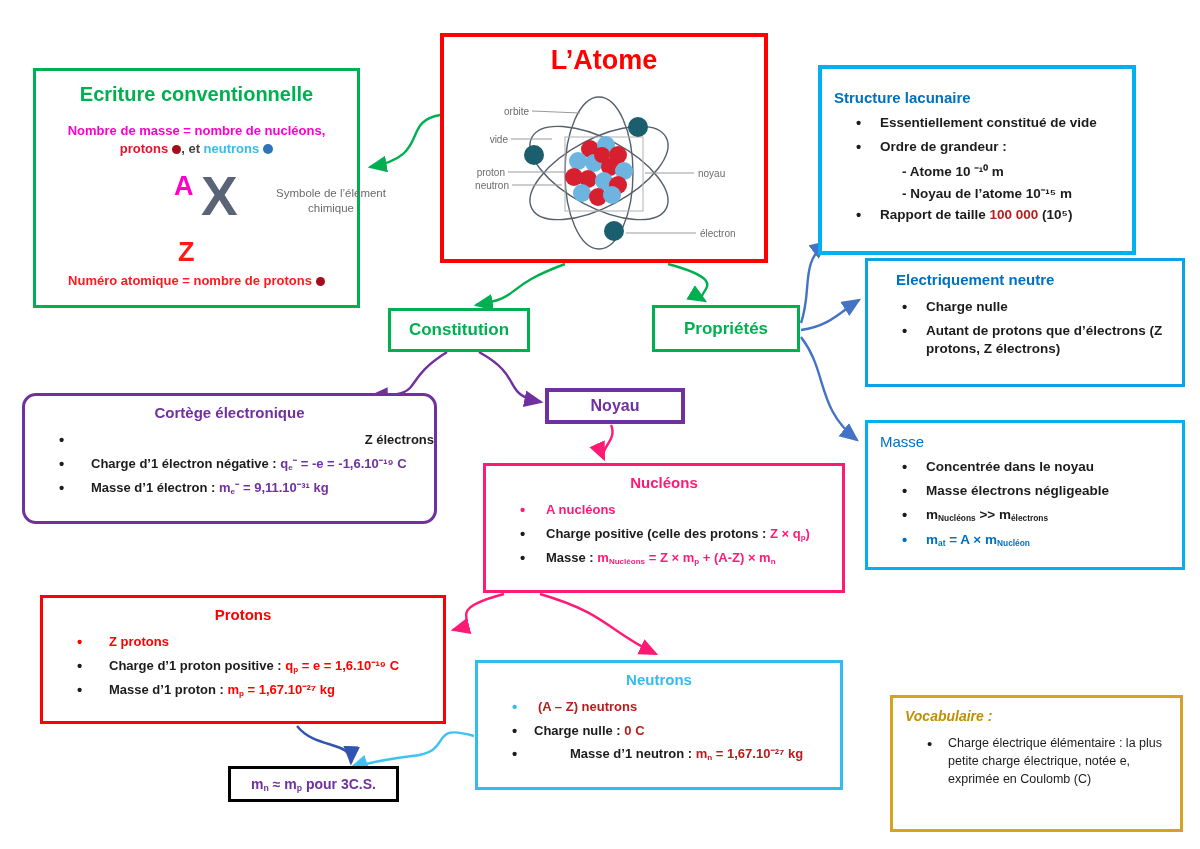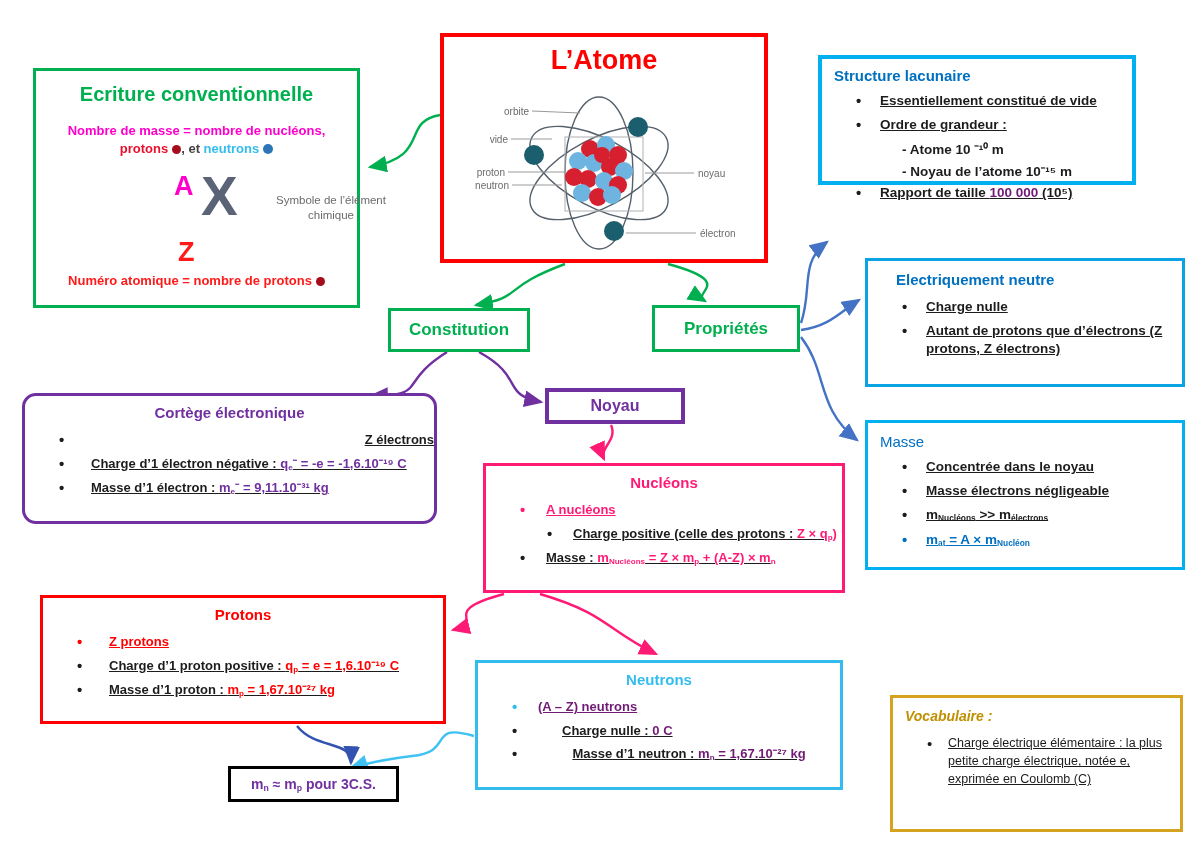--- a/index.html
+++ b/index.html
@@ -1,32 +1,32 @@
 <!DOCTYPE html>
 <html><head>
 <meta charset="utf-8">
 <style>
   html,body{margin:0;padding:0;background:#fff;}
   .canvas{position:relative;width:1200px;height:849px;background:#fff;
           font-family:"Liberation Sans",sans-serif;overflow:hidden;}
   .box{position:absolute;background:#fff;border-style:solid;box-sizing:border-box;}
   .btitle{font-weight:bold;text-align:center;}
   .row{position:relative;padding-left:58px;margin-bottom:6px;font-weight:bold;
-       font-size:13.5px;color:#1c1c1c;line-height:1.35;text-decoration:underline;}
+       font-size:13.5px;color:#1c1c1c;line-height:1.35;}
   .row::before{content:"•";position:absolute;left:34px;top:-1px;font-size:15px;color:#1c1c1c;}
   .row.blt-red::before{color:#ff0000;}
   .row.blt-pink::before{color:#ff1a75;}
   .row.blt-cyan::before{color:#33bdee;}
   .row.blt-blue::before{color:#0070c0;}
   .subrow{padding-left:80px;font-weight:bold;font-size:13.5px;color:#1c1c1c;margin-bottom:4px;}
   .sb{font-size:0.62em;vertical-align:-0.22em;font-weight:inherit;}
   .c-red{color:#ff0000;}
   .c-purple{color:#7030a0;}
   .c-pink{color:#ff1a75;}
-  .c-cyan{color:#701a75;}
+  .c-cyan{color:#b91c1c;}
   .c-blue{color:#0070c0;}
   .dot{display:inline-block;width:9px;height:9px;border-radius:50%;margin-left:4px;vertical-align:-1px;}
   .arrows{position:absolute;left:0;top:0;pointer-events:none;}
   .abs{position:absolute;}
   .nodelabel{width:100%;height:100%;display:flex;align-items:center;justify-content:center;
              font-weight:bold;font-size:17px;}
 </style>
 </head>
 <body>
 
@@ -129,28 +129,28 @@
   </div>
 
   <div class="box" style="left:33px;top:68px;width:327px;height:240px;border-width:3px;border-color:#00b050;">
     <div class="btitle abs" style="left:0;top:12px;width:100%;font-size:20px;color:#00b050;">Ecriture conventionnelle</div>
     <div class="abs" style="left:0;top:52px;width:100%;text-align:center;font-size:13px;font-weight:bold;color:#ff00cc;">Nombre de masse = nombre de nucléons,</div>
     <div class="abs" style="left:0;top:70px;width:100%;text-align:center;font-size:13px;font-weight:bold;">
       <span style="color:#e8112d;">protons</span><span class="dot" style="background:#a50d1d;"></span><span style="color:#444;">, et </span><span style="color:#33bdee;">neutrons</span><span class="dot" style="background:#2e75b6;width:10px;height:10px;"></span>
     </div>
     <div class="abs" style="left:138px;top:100px;font-size:27px;font-weight:bold;color:#ff00cc;">A</div>
     <div class="abs" style="left:165px;top:98px;font-size:55px;font-weight:900;color:#5b6377;line-height:1;">X</div>
-    <div class="abs" style="left:235px;top:122px;width:120px;text-align:center;font-size:11.5px;color:#6b6b6b;line-height:1.3;">Symbole de l’élément chimique</div>
+    <div class="abs" style="left:235px;top:115px;width:120px;text-align:center;font-size:11.5px;color:#6b6b6b;line-height:1.3;">Symbole de l’élément chimique</div>
     <div class="abs" style="left:142px;top:166px;font-size:27px;font-weight:bold;color:#ff1a1a;">Z</div>
     <div class="abs" style="left:0;top:202px;width:100%;text-align:center;font-size:13px;font-weight:bold;color:#ff1a1a;">
       <span>Numéro atomique = nombre de protons</span><span class="dot" style="background:#a50d1d;"></span>
     </div>
   </div>
 
-  <div class="box" style="left:818px;top:55px;width:318px;height:130px;border-width:4px;border-color:#00b0f0;padding-top:8px;">
+  <div class="box" style="left:818px;top:65px;width:318px;height:190px;border-width:4px;border-color:#00b0f0;padding-top:20px;">
     <div style="font-size:15px;font-weight:bold;color:#0070c0;padding-left:12px;margin-bottom:8px;">Structure lacunaire</div>
     <div class="row"><span>Essentiellement constitué de vide</span></div>
     <div class="row"><span>Ordre de grandeur :</span></div>
     <div class="subrow">- Atome 10 ⁻¹⁰ m</div>
     <div class="subrow">- Noyau de l’atome 10⁻¹⁵ m</div>
     <div class="row"><span>Rapport de taille </span><span class="c-cyan">100 000</span><span> (10⁵)</span></div>
   </div>
 
   <div class="box" style="left:865px;top:258px;width:320px;height:129px;border-width:3px;border-color:#0ba3e3;padding-top:10px;">
     <div style="font-size:15px;font-weight:bold;color:#0070c0;padding-left:28px;margin-bottom:10px;">Electriquement neutre</div>
@@ -181,36 +181,36 @@
   <div class="box" style="left:22px;top:393px;width:415px;height:131px;border-width:3px;border-color:#7030a0;padding-top:8px;border-radius:14px;">
     <div class="btitle" style="font-size:15px;color:#7030a0;margin-bottom:10px;">Cortège électronique</div>
     <div class="row" style="padding-left:66px;font-size:13px;text-align:right;"><span>Z électrons</span></div>
     <div class="row" style="padding-left:66px;font-size:13px;white-space:nowrap;"><span>Charge d’1 électron négative : </span><span class="c-purple"><span>q</span><sub class="sb">e</sub><span>⁻ = -e = -1,6.10⁻¹⁹ C</span></span></div>
     <div class="row" style="padding-left:66px;font-size:13px;"><span>Masse d’1 électron : </span><span class="c-purple"><span>m</span><sub class="sb">e</sub><span>⁻ = 9,11.10⁻³¹ kg</span></span></div>
   </div>
 
   <div class="box" style="left:483px;top:463px;width:362px;height:130px;border-width:3px;border-color:#ff1a75;padding-top:8px;">
     <div class="btitle" style="font-size:15px;color:#ff1a75;margin-bottom:10px;">Nucléons</div>
     <div class="row blt-pink c-pink" style="padding-left:60px;font-size:13px;"><span>A nucléons</span></div>
-    <div class="row" style="padding-left:60px;font-size:13px;white-space:nowrap;margin-left:27px;"><span>Charge positive (celle des protons : </span><span class="c-pink"><span>Z × q</span><sub class="sb">p</sub><span>)</span></span></div>
+    <div class="row" style="padding-left:60px;font-size:13px;white-space:nowrap;"><span>Charge positive (celle des protons : </span><span class="c-pink"><span>Z × q</span><sub class="sb">p</sub><span>)</span></span></div>
     <div class="row" style="padding-left:60px;font-size:13px;white-space:nowrap;"><span>Masse : </span><span class="c-pink"><span>m</span><sub class="sb">Nucléons</sub><span> = Z × m</span><sub class="sb">p</sub><span> + (A-Z) × m</span><sub class="sb">n</sub></span></div>
   </div>
 
   <div class="box" style="left:40px;top:595px;width:406px;height:129px;border-width:3px;border-color:#ff0000;padding-top:8px;">
     <div class="btitle" style="font-size:15px;color:#ff0000;margin-bottom:10px;">Protons</div>
     <div class="row blt-red c-red" style="padding-left:66px;font-size:13px;"><span>Z protons</span></div>
     <div class="row" style="padding-left:66px;font-size:13px;white-space:nowrap;"><span>Charge d’1 proton positive : </span><span class="c-red"><span>q</span><sub class="sb">p</sub><span> = e = 1,6.10⁻¹⁹ C</span></span></div>
     <div class="row" style="padding-left:66px;font-size:13px;"><span>Masse d’1 proton : </span><span class="c-red"><span>m</span><sub class="sb">p</sub><span> = 1,67.10⁻²⁷ kg</span></span></div>
   </div>
 
   <div class="box" style="left:475px;top:660px;width:368px;height:130px;border-width:3px;border-color:#33bdee;padding-top:8px;">
     <div class="btitle" style="font-size:15px;color:#33bdee;margin-bottom:10px;">Neutrons</div>
     <div class="row blt-cyan c-cyan" style="padding-left:60px;font-size:13px;"><span>(A – Z) neutrons</span></div>
-    <div class="row" style="padding-left:84px;font-size:13px;"><span>Charge nulle : </span><span class="c-cyan">0 C</span></div>
-    <div class="row" style="padding-left:60px;font-size:13px;text-align:center;"><span>Masse d’1 neutron : </span><span class="c-cyan"><span>m</span><sub class="sb">n</sub><span> = 1,67.10⁻²⁷ kg</span></span></div>
+    <div class="row" style="padding-left:56px;font-size:13px;"><span>Charge nulle : </span><span class="c-cyan">0 C</span></div>
+    <div class="row" style="padding-left:92px;font-size:13px;"><span>Masse d’1 neutron : </span><span class="c-cyan"><span>m</span><sub class="sb">n</sub><span> = 1,67.10⁻²⁷ kg</span></span></div>
   </div>
 
   <div class="box" style="left:890px;top:695px;width:293px;height:137px;border-width:3px;border-color:#d6a321;padding-top:10px;">
     <div style="font-size:14px;font-weight:bold;font-style:italic;color:#bf9000;padding-left:12px;margin-bottom:10px;">Vocabulaire :</div>
     <div class="row" style="padding-left:55px;padding-right:10px;font-weight:normal;font-size:12.5px;line-height:1.45;margin-bottom:4px;"><span>Charge électrique élémentaire : la plus petite charge électrique, notée e, exprimée en Coulomb (C)</span></div>
   </div>
 
   <div class="box" style="left:228px;top:766px;width:171px;height:36px;border-width:3px;border-color:#000;">
     <div class="nodelabel" style="color:#7030a0;font-size:14px;">
       <span><span>m</span><sub class="sb">n</sub><span> ≈ m</span><sub class="sb">p</sub><span> pour 3C.S.</span></span>

